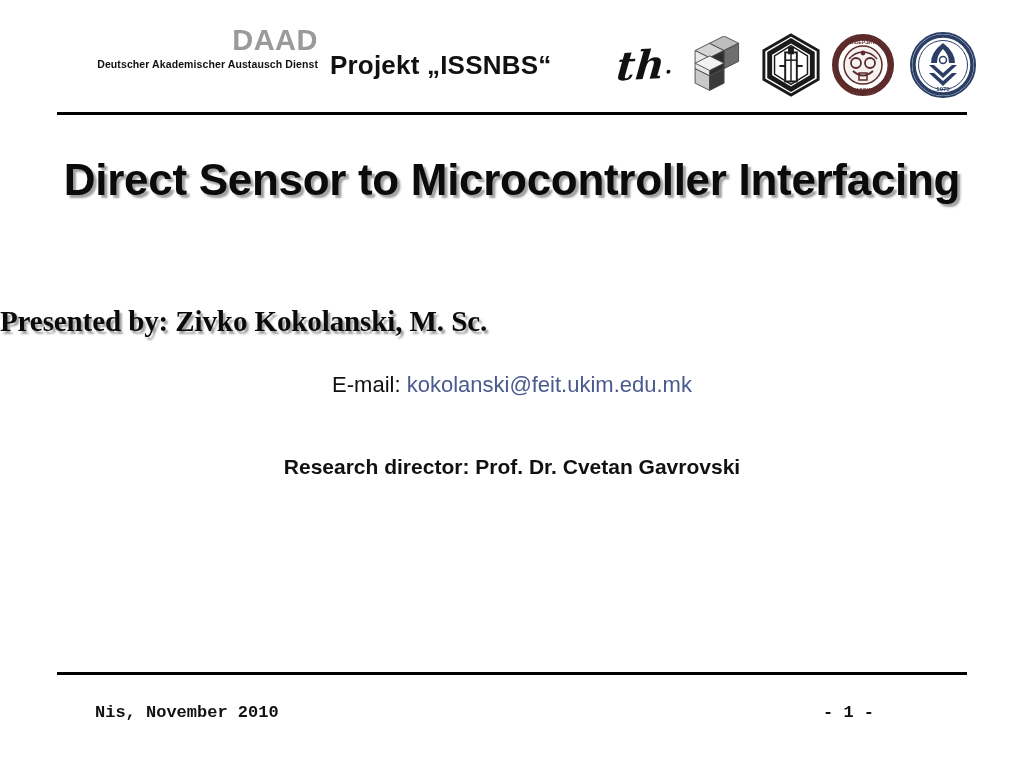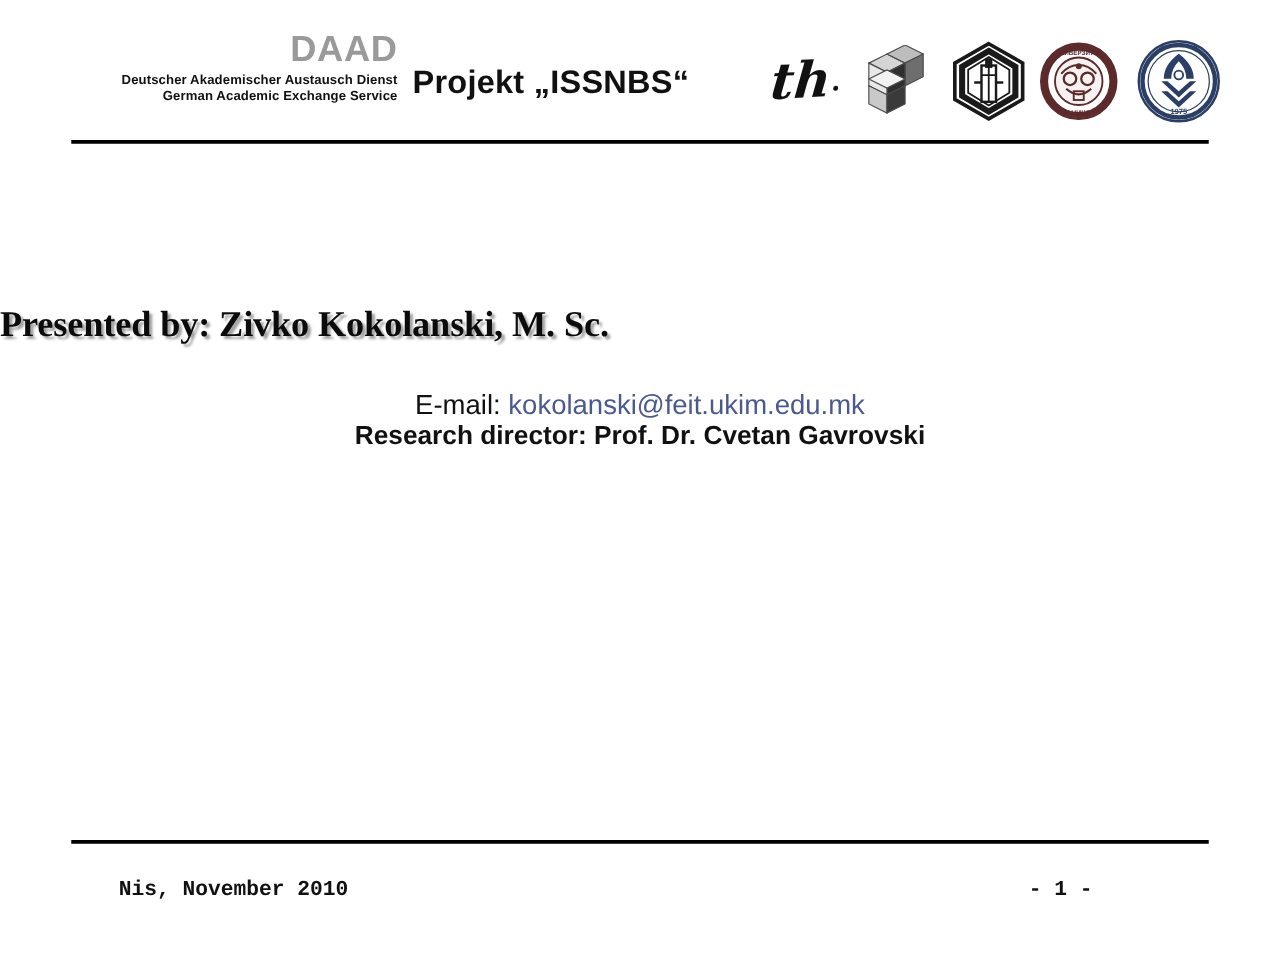--- a/index.html
+++ b/index.html
@@ -150,20 +150,21 @@
     font-weight: normal;
     font-size: 22px;
     color: #111111;
   }
   #email-value {
     color: #4a5a8f;
   }
 
   #director-line {
     text-align: center;
+    margin-top: 57px;
     font-family: "Liberation Sans", sans-serif;
     font-weight: bold;
     font-size: 21px;
     color: #111111;
   }
 
   
   #slide-footer {
     position: absolute;
     left: 57px;
@@ -181,21 +182,20 @@
   #footer-right { margin-right: 93px; }
 </style>
 </head>
 <body>
 
 <div id="slide-header">
 
   <div id="daad-logo">
     <div id="daad-wordmark">DAAD</div>
     <div class="daad-sub">Deutscher Akademischer Austausch Dienst</div>
-    <div class="daad-sub">German Academic Exchange Service</div>
   </div>
 
   <div id="project-title">Projekt „ISSNBS“</div>
 
   <div id="header-logos">
 
     <div class="logo-slot" id="logo-th">
       <span id="th-glyph">th<span id="th-dot"></span></span>
     </div>
 
@@ -257,20 +257,21 @@
       </svg>
     </div>
 
   </div>
 </div>
 
 <div class="slide-rule" id="rule-top"></div>
 
 <div id="slide-body">
 
+  <h1 id="slide-title">Direct Sensor to Microcontroller Interfacing</h1>
 
   <div id="presenter-line">Presented by: Zivko Kokolanski, M. Sc.</div>
 
   <div id="email-line">
     <span>E-mail:</span>
     <span id="email-value">kokolanski@feit.ukim.edu.mk</span>
   </div>
 
   <div id="director-line">Research director: Prof. Dr. Cvetan Gavrovski</div>
 

